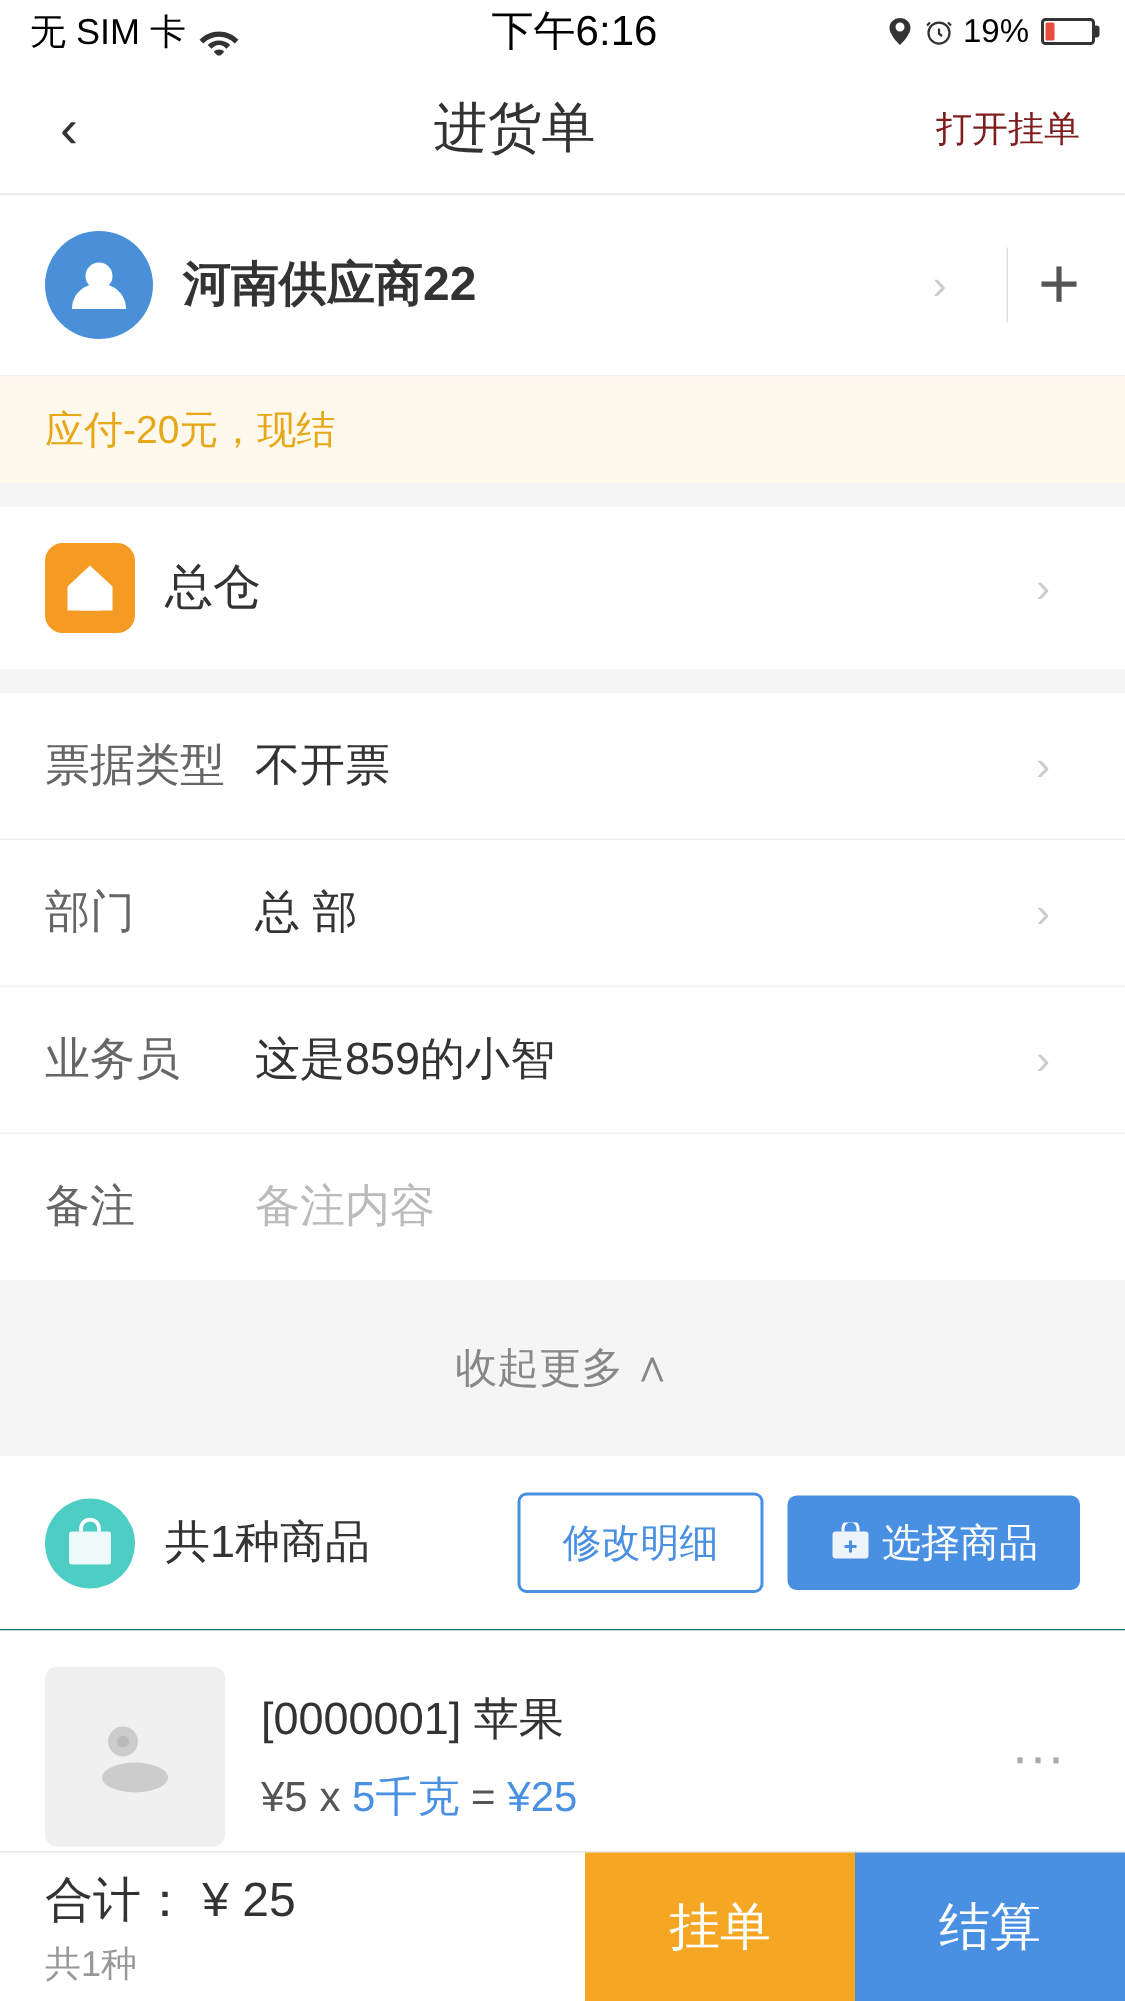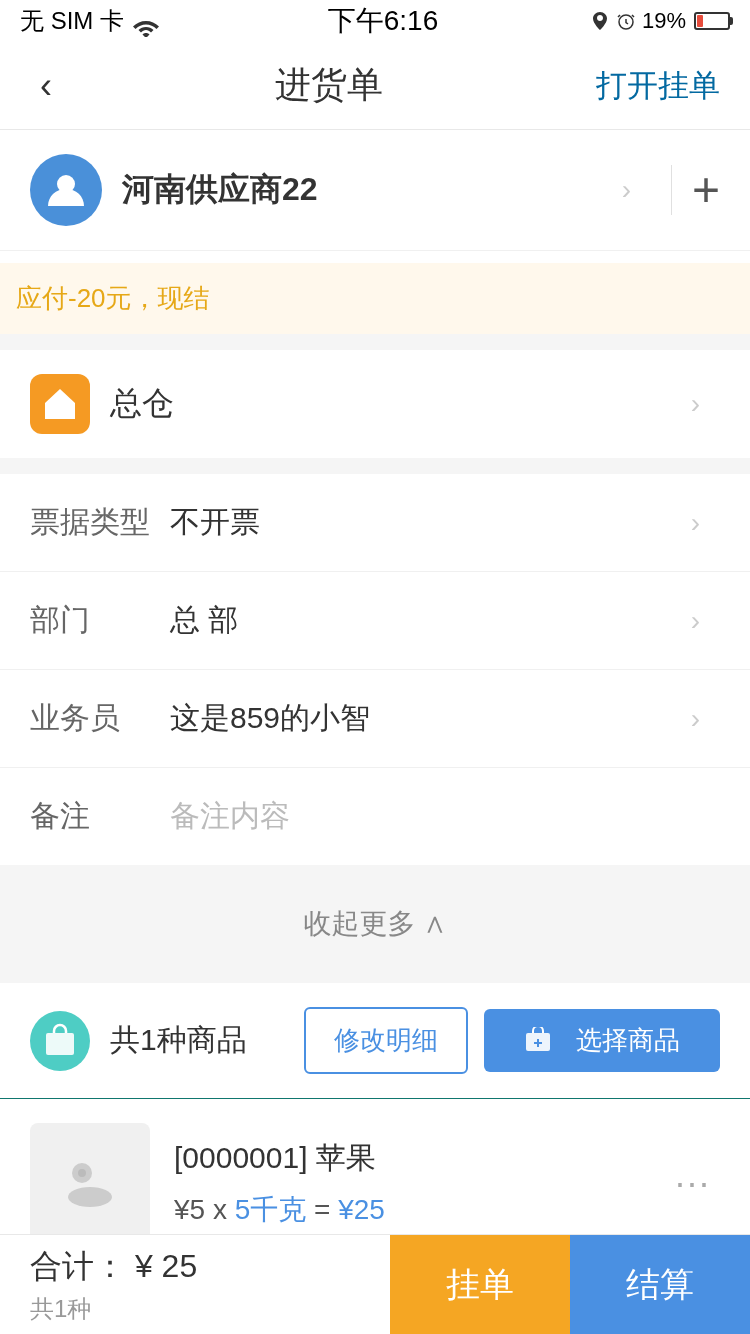--- a/index.html
+++ b/index.html
@@ -85,22 +85,22 @@
       color: #333;
       cursor: pointer;
       padding: 10px;
     }
     .nav-title {
       font-size: 36px;
       font-weight: 500;
       color: #333;
     }
     .nav-action {
-      font-size: 31px;
-      color: #0369a1;
+      font-size: 24px;
+      color: #7f1d1d;
       cursor: pointer;
     }
 
     
     .content {
       background: #f5f5f5;
     }
 
     
     .section {
@@ -148,25 +148,24 @@
     .divider-v {
       width: 1px;
       height: 50px;
       background: #e0e0e0;
       margin: 0 20px;
     }
 
     
     .warning-banner {
       background: #fff8ec;
-      padding: 18px 16px;
+      padding: 18px 30px;
       font-size: 26px;
       color: #e6a817;
       margin-bottom: 16px;
-      margin-top: 12px;
     }
 
     
     .warehouse-row {
       display: flex;
       align-items: center;
       padding: 24px 30px;
       background: #fff;
       margin-bottom: 16px;
     }
@@ -256,27 +255,27 @@
       padding: 14px 28px;
       border-radius: 6px;
       font-size: 26px;
       cursor: pointer;
       margin-right: 16px;
     }
     .btn-solid {
       background: #4a90e2;
       color: #fff;
       border: none;
-      padding: 14px 40px;
+      padding: 14px 28px;
       border-radius: 6px;
       font-size: 26px;
       cursor: pointer;
       display: flex;
       align-items: center;
-      gap: 24px;
+      gap: 7px;
     }
     .btn-solid svg { width: 28px; height: 28px; fill: white; }
 
     
     .product-item {
       display: flex;
       align-items: center;
       padding: 24px 30px;
       background: #fff;
       border-bottom: 1px solid #f0f0f0;

